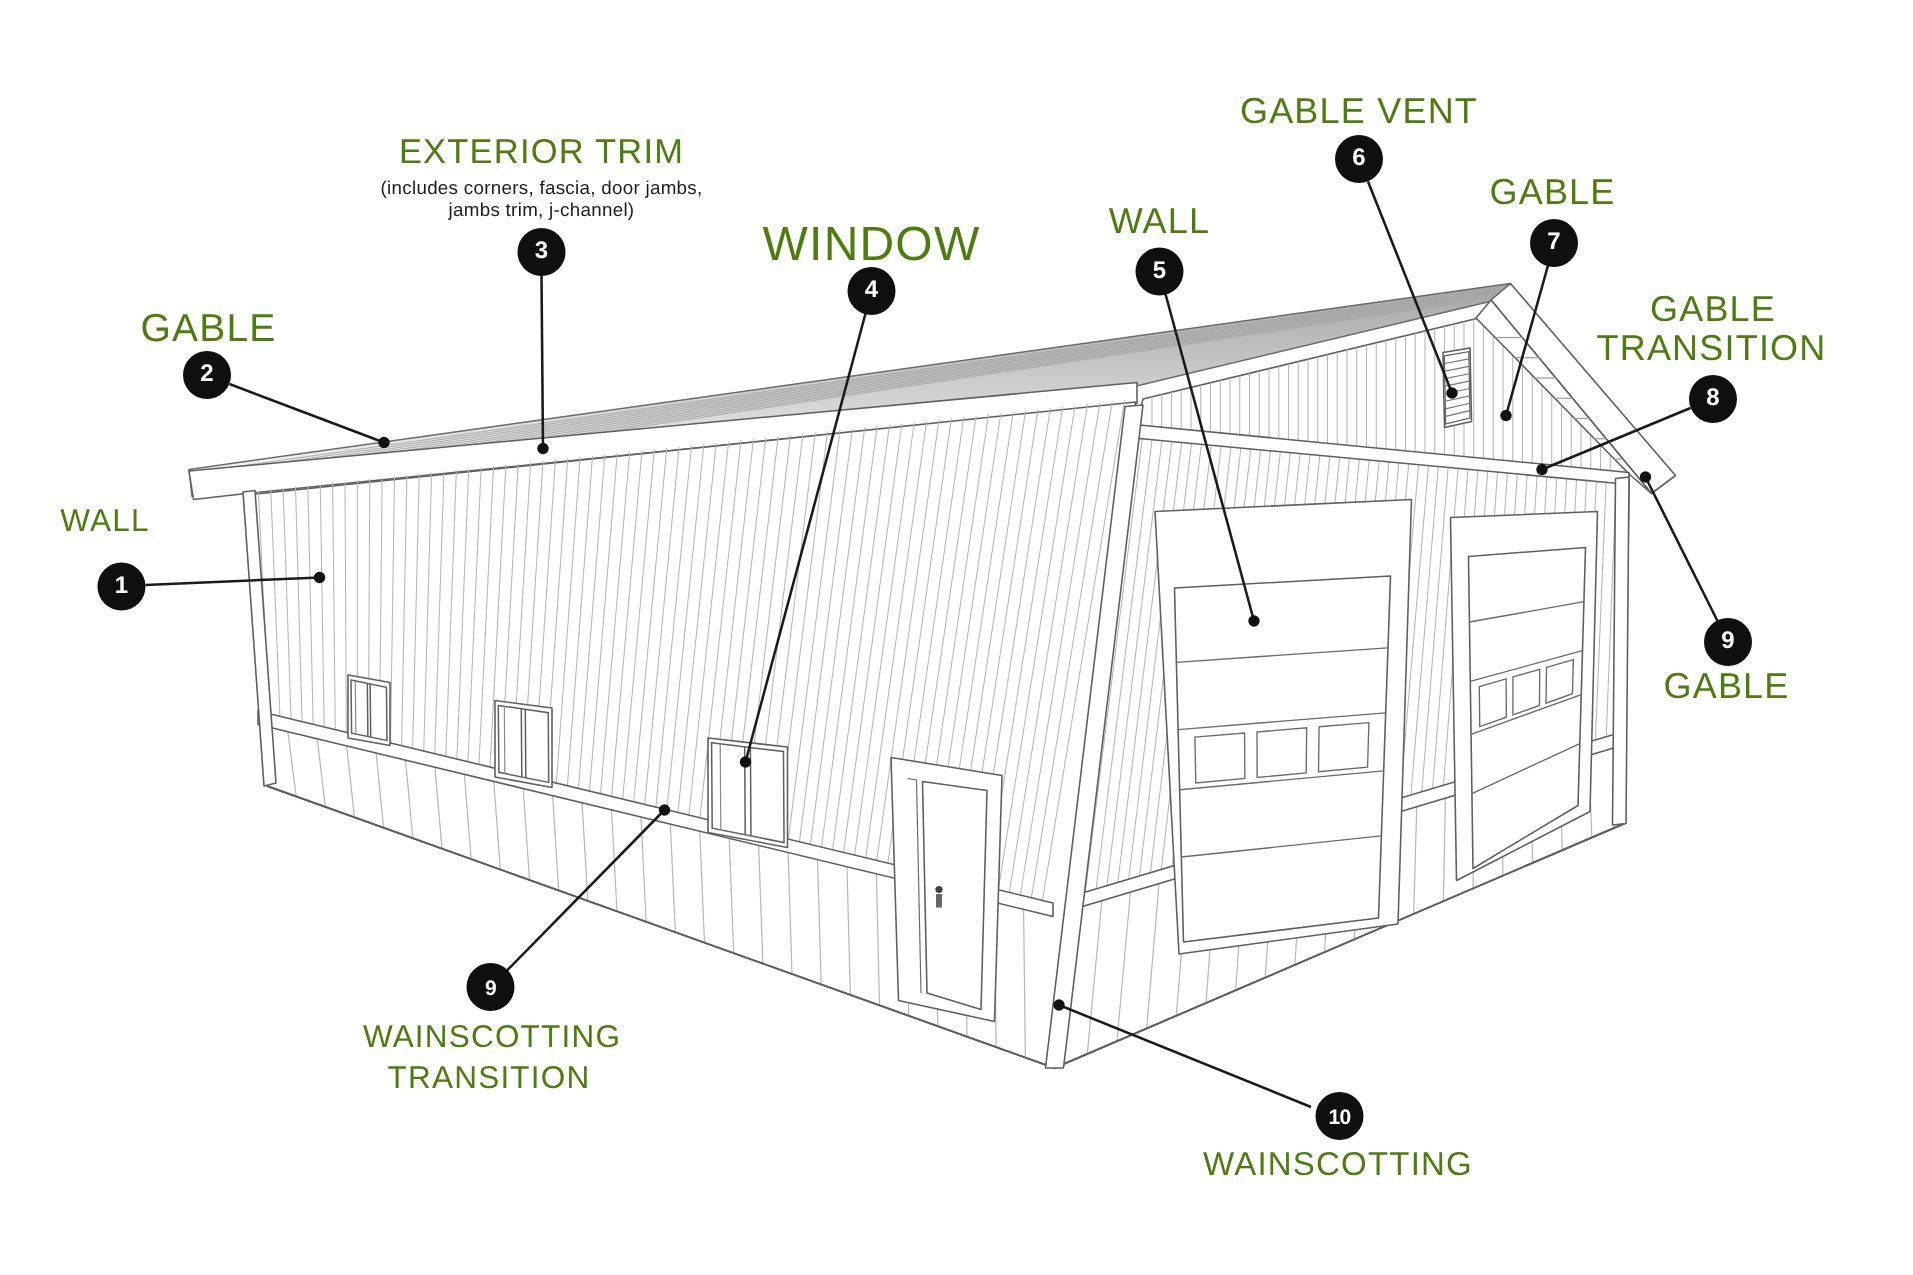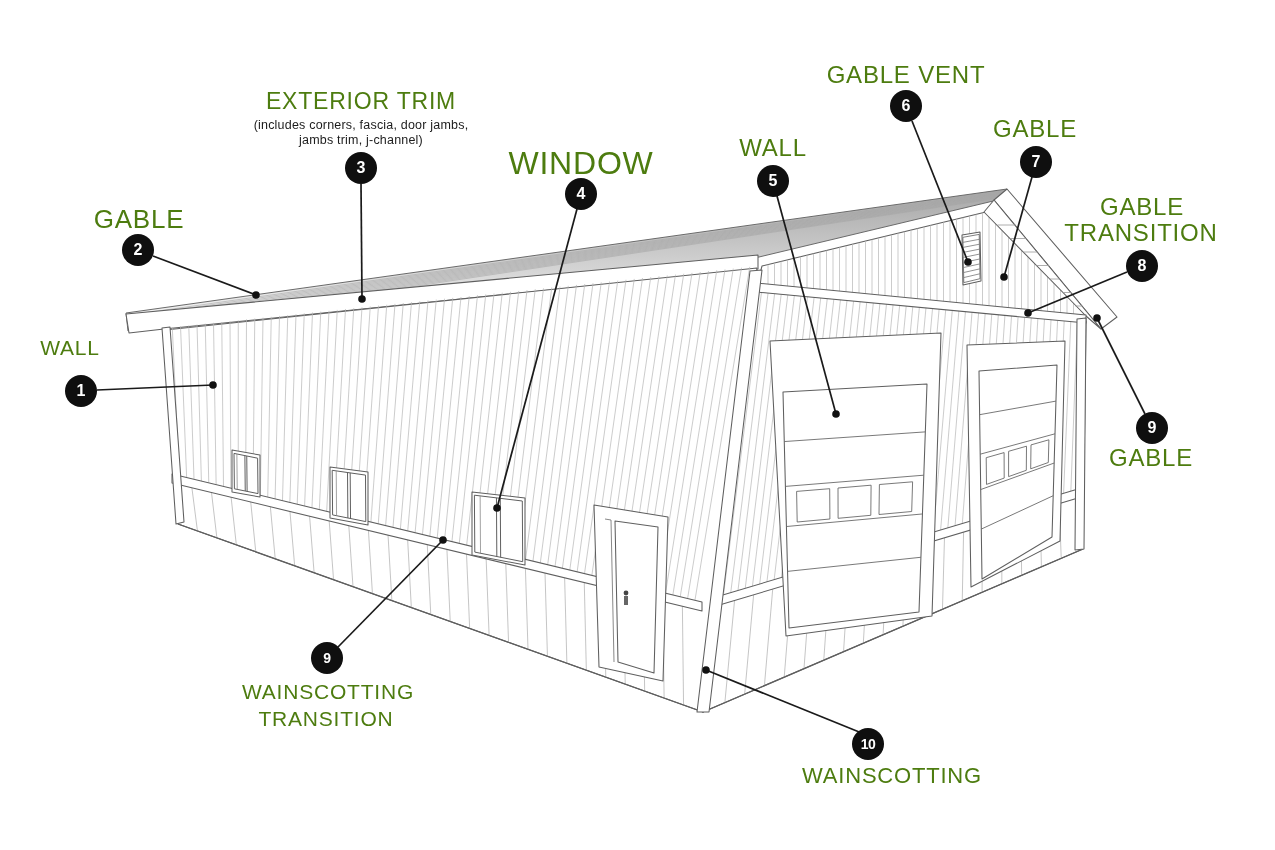--- a/index.html
+++ b/index.html
@@ -445,18 +445,18 @@
 <div class="lbl" style="left:1035px;top:129px;font-size:24px">GABLE</div>
 <div class="badge" style="left:1036px;top:162px">7</div>
 
 <div class="lbl" style="left:1142px;top:207px;font-size:24px">GABLE</div>
 <div class="lbl" style="left:1141px;top:233px;font-size:24px">TRANSITION</div>
 <div class="badge" style="left:1142px;top:266px">8</div>
 
 <div class="badge" style="left:1152px;top:428px">9</div>
 <div class="lbl" style="left:1151px;top:458px;font-size:24px">GABLE</div>
 
-<div class="badge sm" style="left:868px;top:744px">10</div>
+<div class="badge sm" style="left:893px;top:744px">10</div>
 <div class="lbl" style="left:892px;top:776px;font-size:22px">WAINSCOTTING</div>
 
 <div class="badge sm" style="left:327px;top:658px">9</div>
 <div class="lbl" style="left:328px;top:692px;font-size:21px">WAINSCOTTING</div>
 <div class="lbl" style="left:326px;top:719px;font-size:21px">TRANSITION</div>
 
 </body></html>

